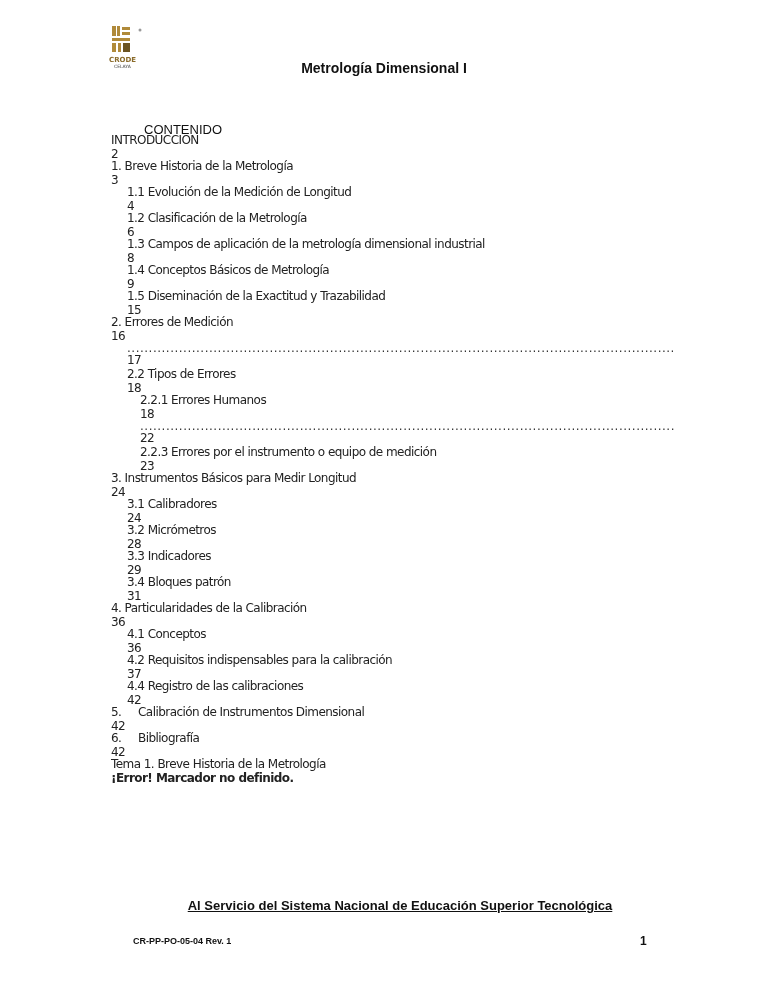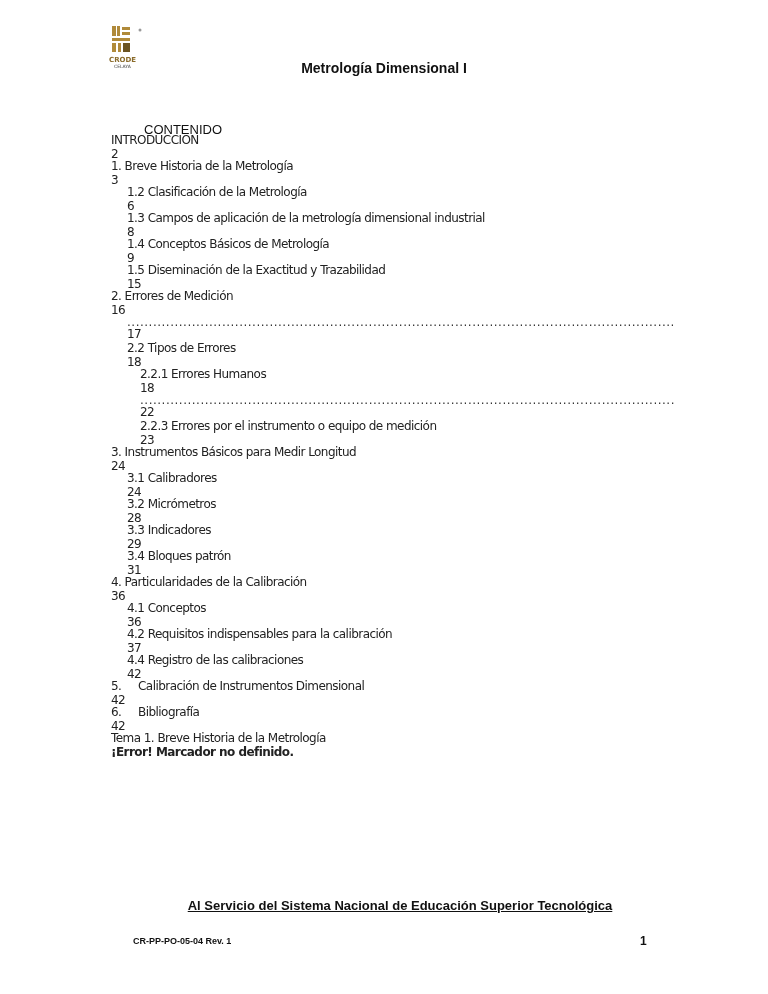--- a/index.html
+++ b/index.html
@@ -53,20 +53,25 @@
 <div class="toc" id="toc">
     <div class="toc-line lvl1">
       <span class="label"><span>INTRODUCCIÓN</span></span>
       <span class="leader"></span>
       <span class="page">2</span>
     </div>
     <div class="toc-line lvl1">
       <span class="label"><span>1. Breve Historia de la Metrología</span></span>
       <span class="leader"></span>
       <span class="page">3</span>
+    </div>
+    <div class="toc-line lvl2">
+      <span class="label"><span>1.1 Evolución de la Medición de Longitud</span></span>
+      <span class="leader"></span>
+      <span class="page">4</span>
     </div>
     <div class="toc-line lvl2">
       <span class="label"><span>1.2 Clasificación de la Metrología</span></span>
       <span class="leader"></span>
       <span class="page">6</span>
     </div>
     <div class="toc-line lvl2">
       <span class="label"><span>1.3 Campos de aplicación de la metrología dimensional industrial</span></span>
       <span class="leader"></span>
       <span class="page">8</span>

